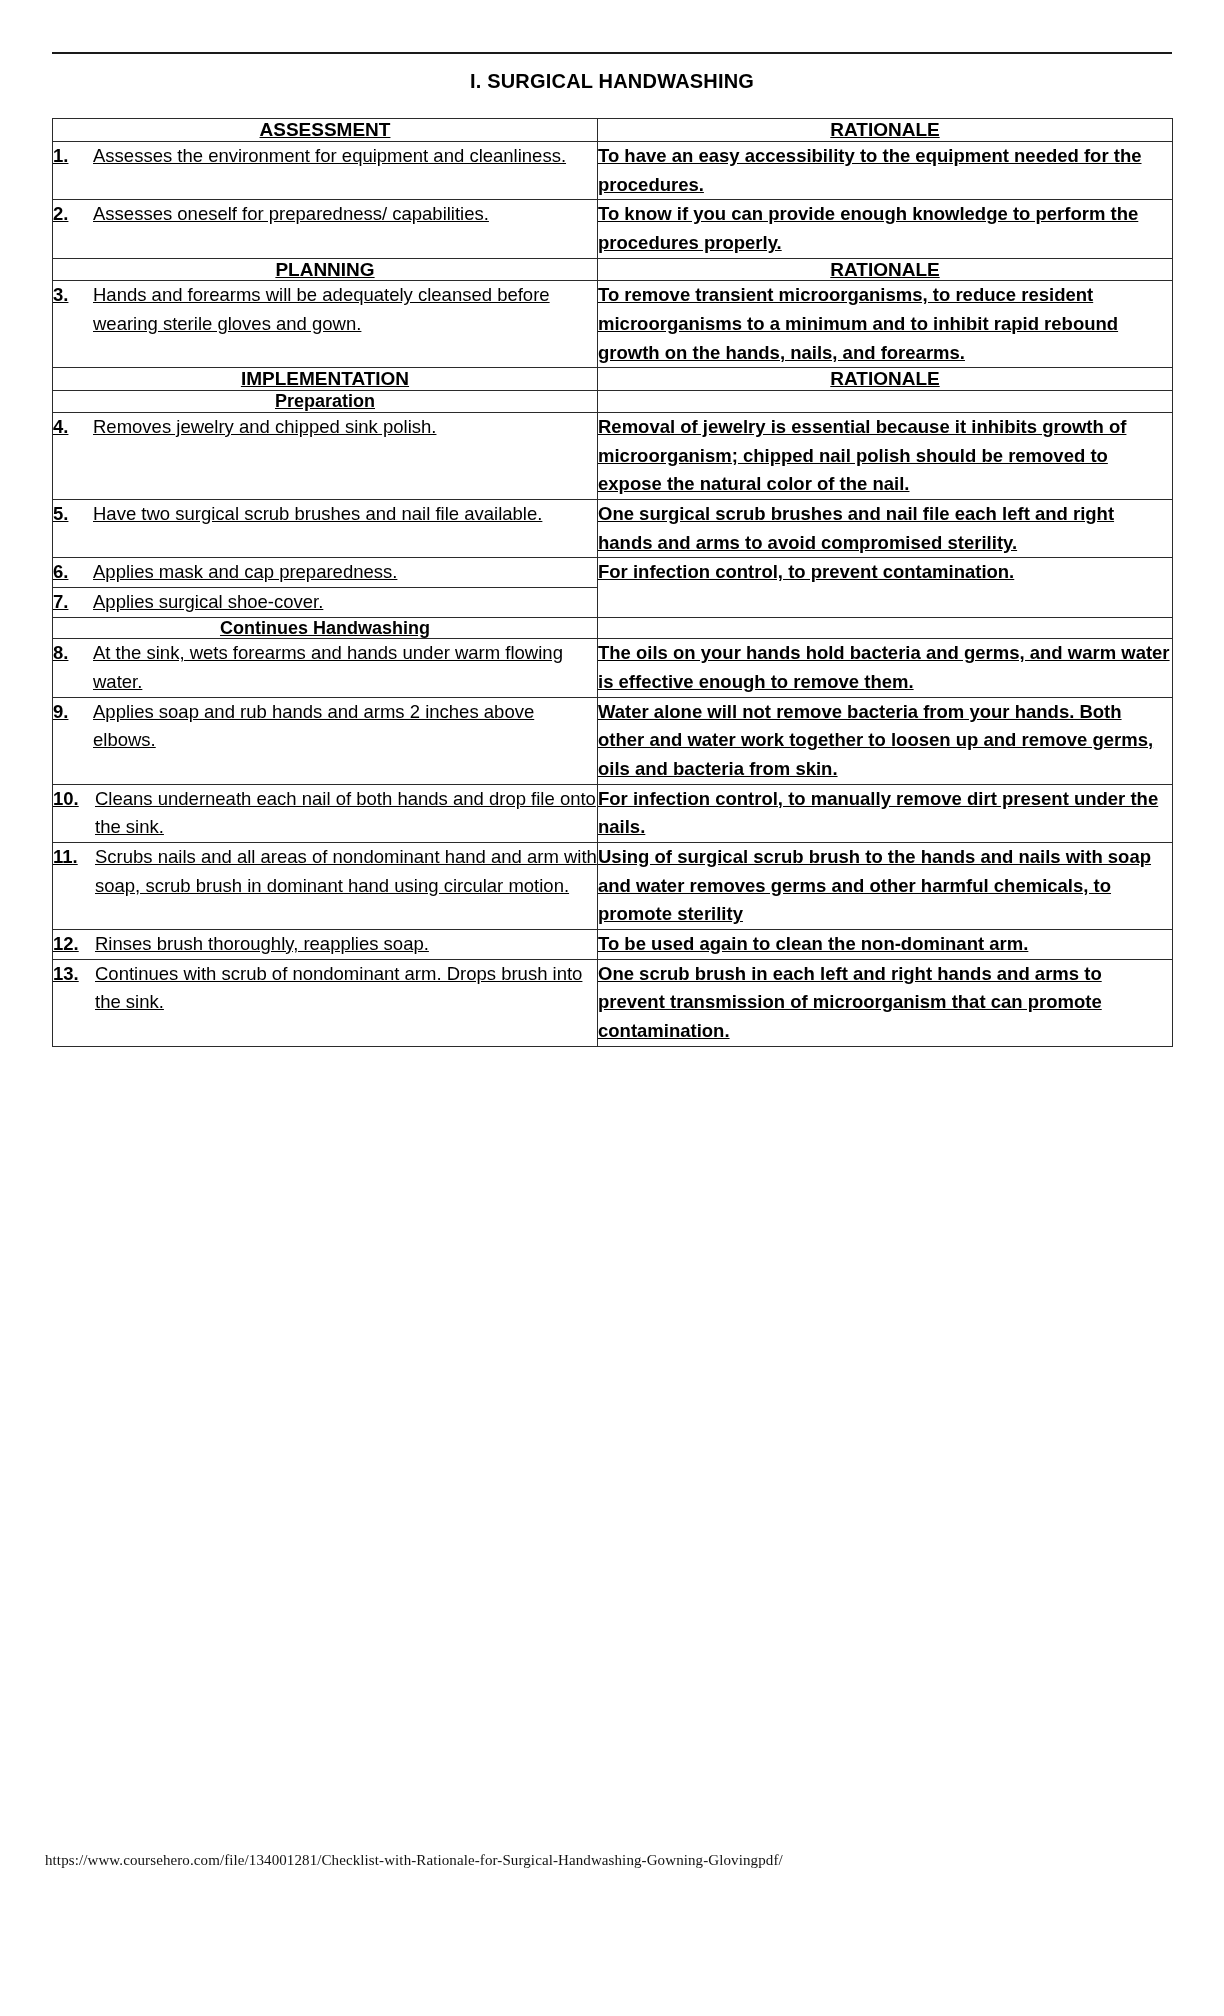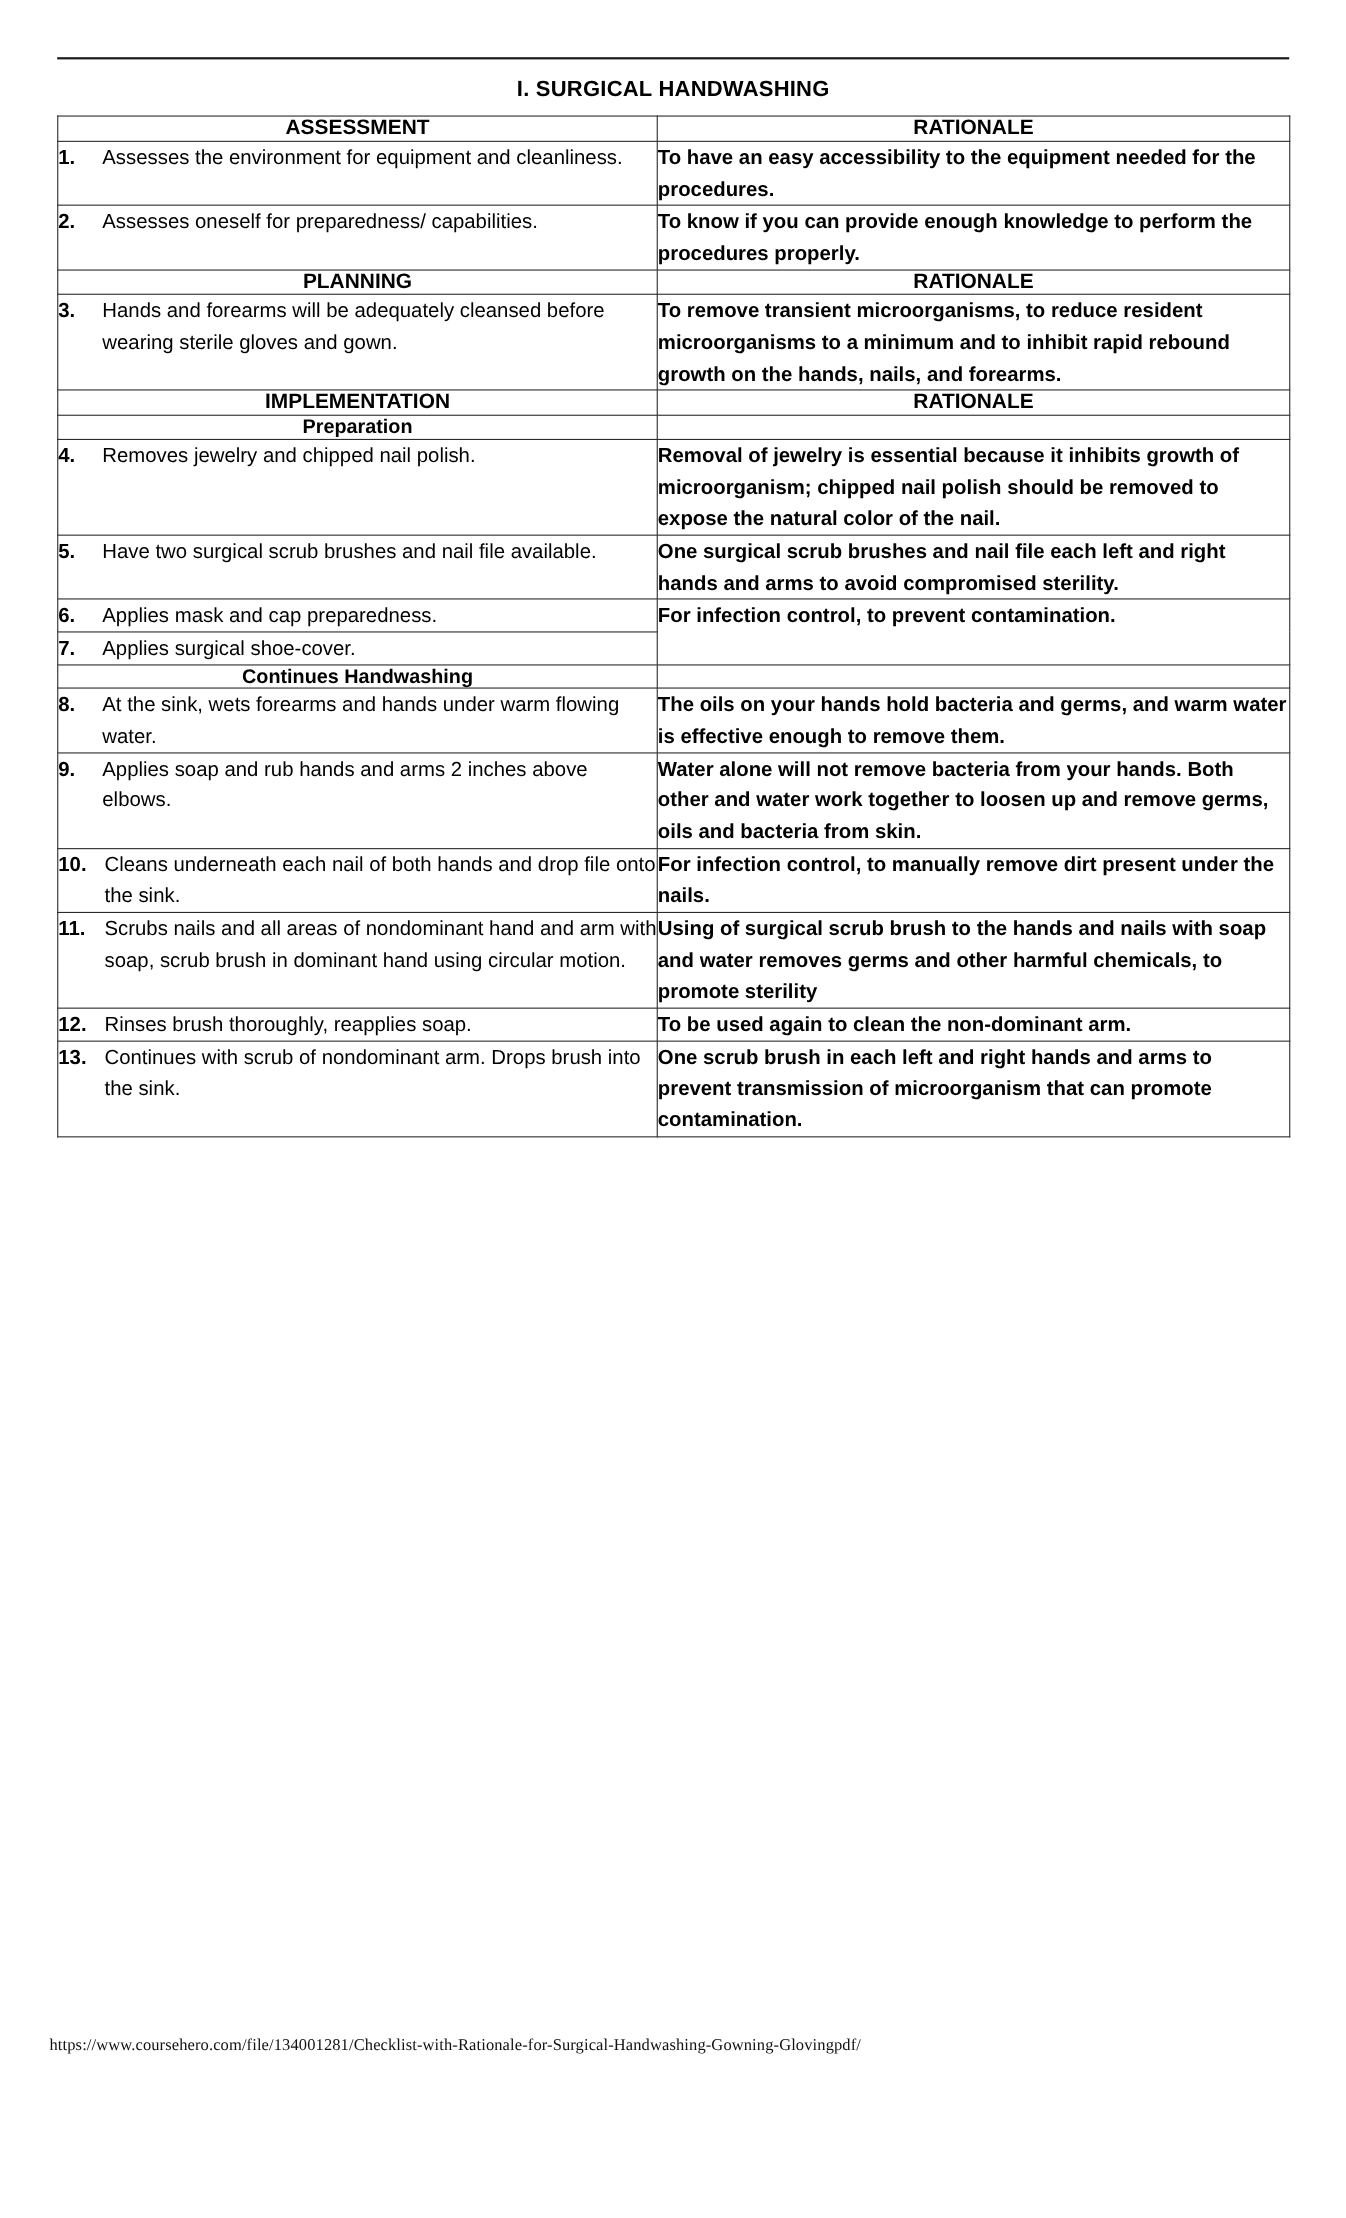--- a/index.html
+++ b/index.html
@@ -34,21 +34,22 @@
     font-size: 20px;
     font-weight: bold;
     letter-spacing: 0.2px;
     padding-top: 70px;
     padding-bottom: 12px;
   }
   table.checklist {
     width: 1120px;
     border-collapse: collapse;
     table-layout: fixed;
-    margin: 0 auto;
+    margin: 13px auto;
+    text-decoration: underline;
   }
   table.checklist td {
     border: 1.6px solid #2b2b2b;
     vertical-align: top;
     padding: 0;
   }
   col.col-left { width: 545px; }
   col.col-right { width: 575px; }
 
   
@@ -182,21 +183,21 @@
 
       <tr>
         <td class="sub-head">Preparation</td>
         <td class="empty-cell"></td>
       </tr>
 
       <tr>
         <td class="step">
           <div class="step-inner">
             <span class="step-num">4.</span>
-            <span class="step-text">Removes jewelry and chipped nail polish.</span>
+            <span class="step-text">Removes jewelry and chipped sink polish.</span>
           </div>
         </td>
         <td class="rationale">Removal of jewelry is essential because it inhibits growth of microorganism; chipped nail polish should be removed to expose the natural color of the nail.</td>
       </tr>
 
       <tr>
         <td class="step">
           <div class="step-inner">
             <span class="step-num">5.</span>
             <span class="step-text">Have two surgical scrub brushes and nail file available.</span>

